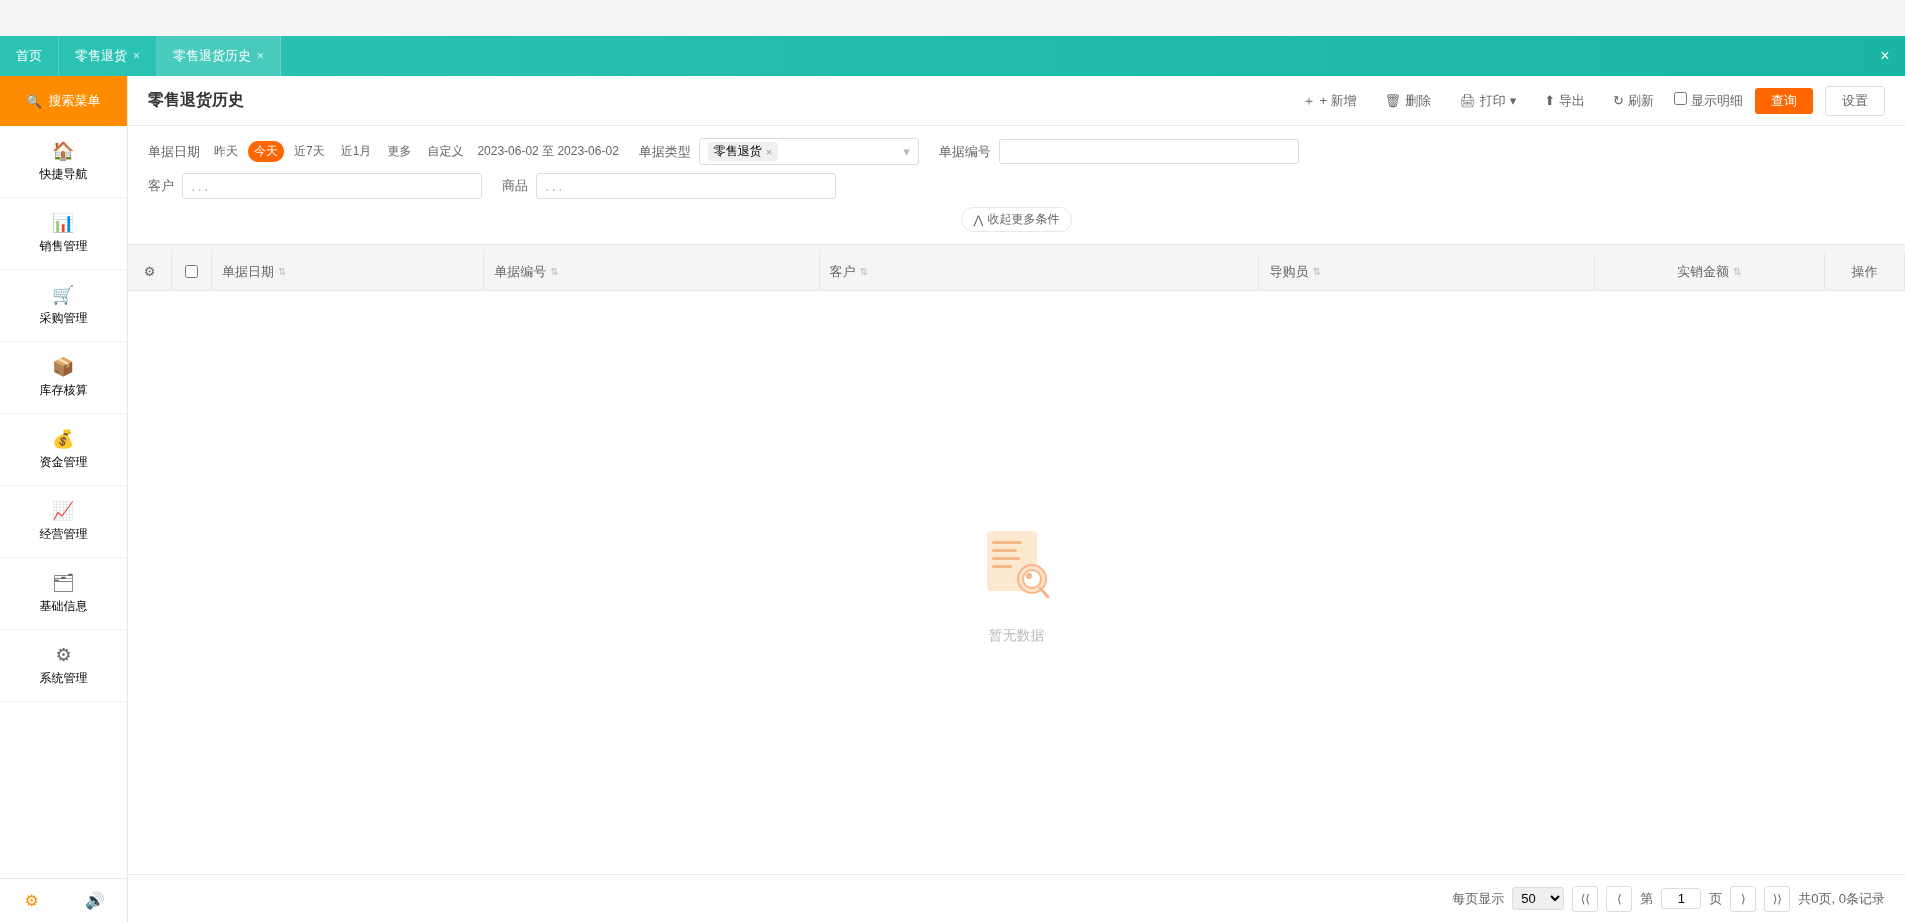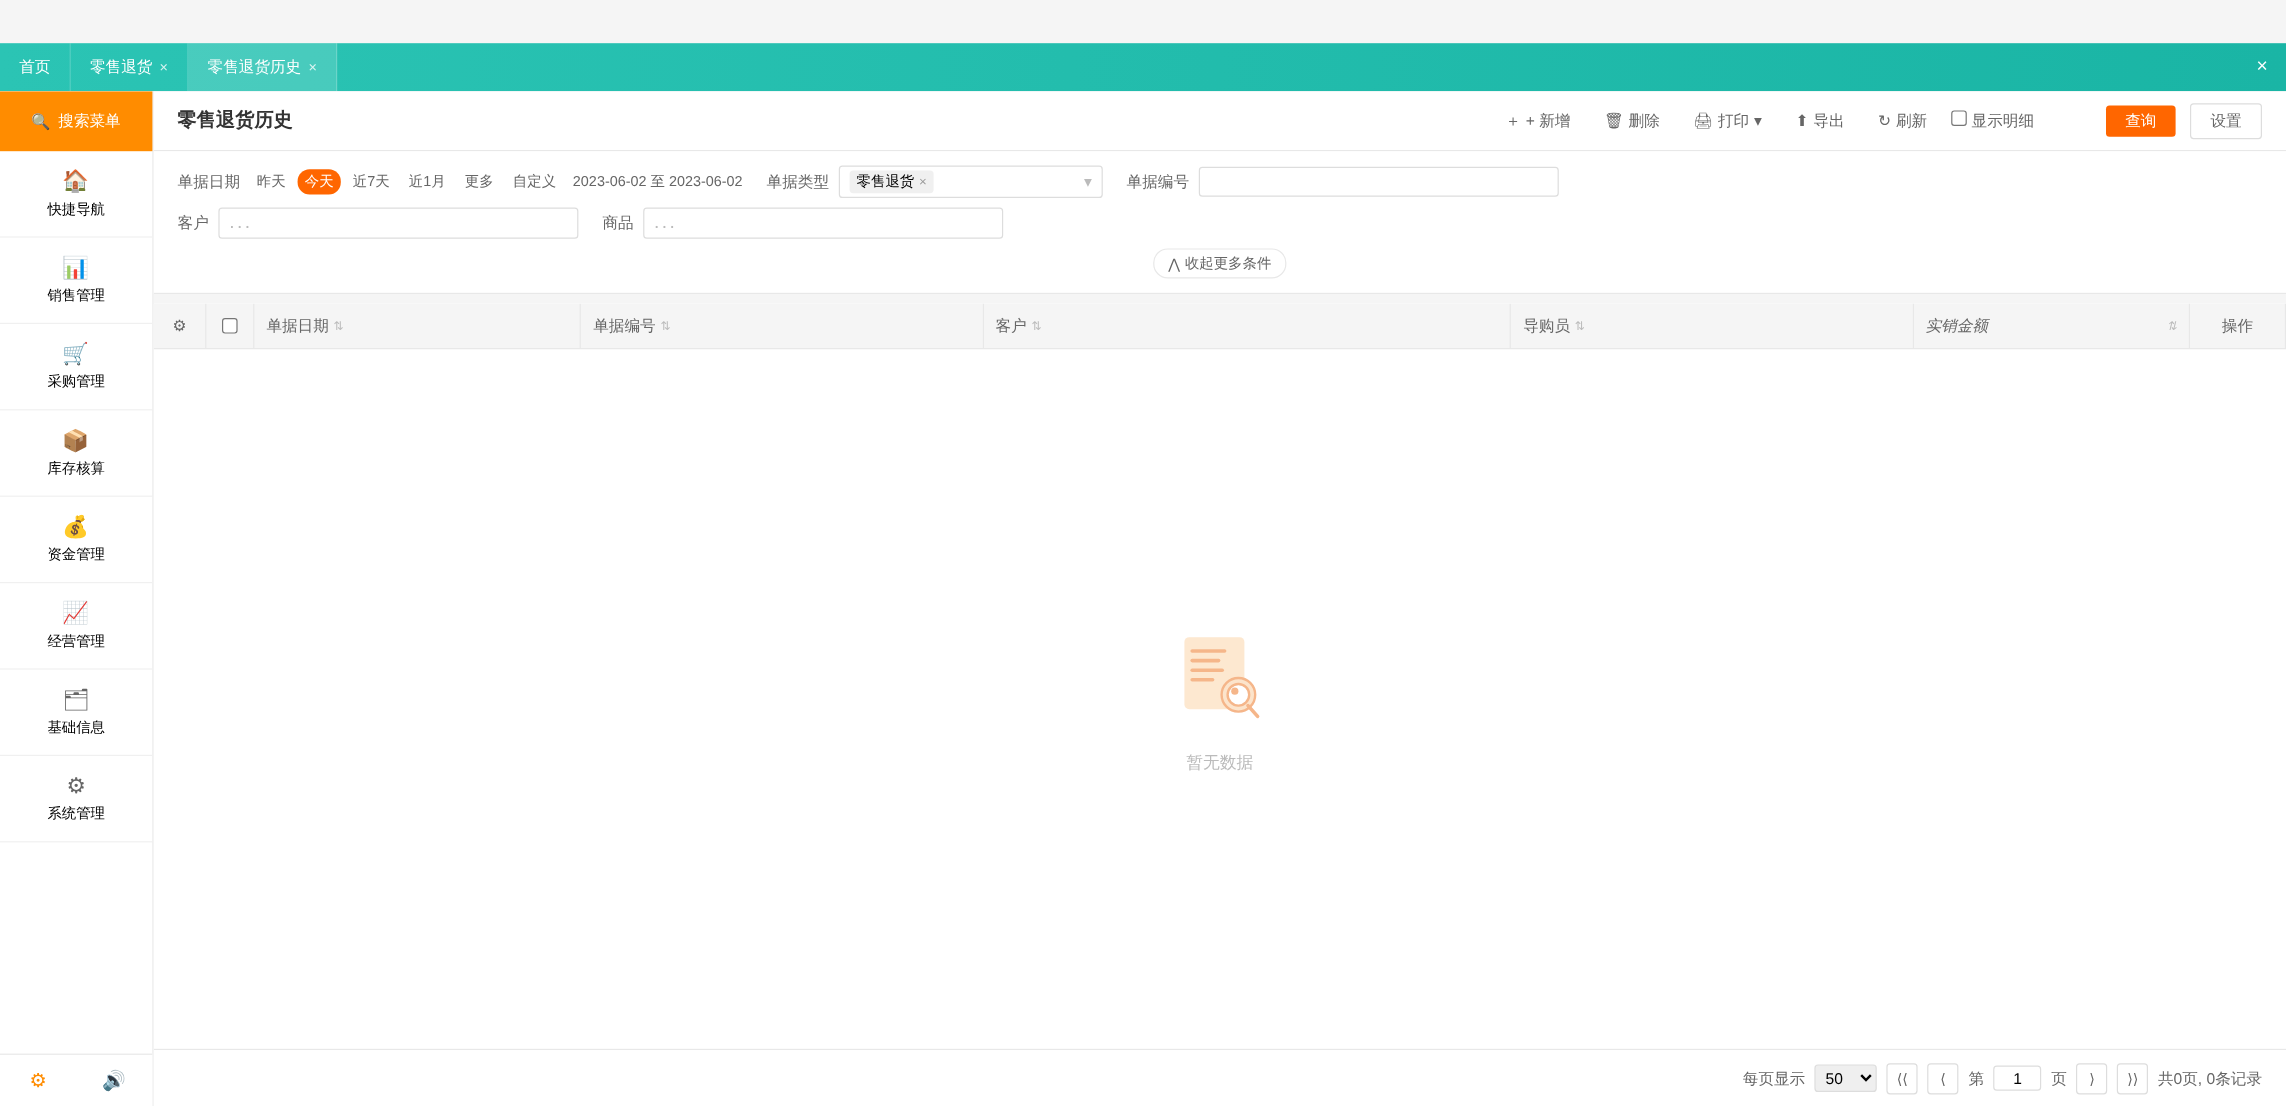--- a/index.html
+++ b/index.html
@@ -151,21 +151,20 @@
       border-radius: 3px;
     }
     .btn-primary {
       background: #ff6600;
       color: #fff;
       border: none;
       padding: 4px 16px;
       border-radius: 3px;
       font-size: 13px;
       cursor: pointer;
-      margin-left: 48px;
     }
     .btn-setting {
       background: #fff;
       color: #666;
       border: 1px solid #ddd;
       padding: 5px 16px;
       border-radius: 3px;
       font-size: 13px;
       cursor: pointer;
     }
@@ -304,21 +303,21 @@
       gap: 4px;
       border-right: 1px solid #e8e8e8;
       height: 100%;
     }
     .th-settings { width: 44px; justify-content: center; }
     .th-checkbox { width: 40px; justify-content: center; }
     .th-date { flex: 1.2; }
     .th-no { flex: 1.5; }
     .th-customer { flex: 2; }
     .th-guide { flex: 1.5; }
-    .th-amount { flex: 1; justify-content: space-between; font-style: italic; }
+    .th-amount { flex: 1; justify-content: center; }
     .th-op { width: 80px; justify-content: center; align-items: center; }
     .sort-icon { font-size: 10px; color: #bbb; }
 
     .table-body {
       flex: 1;
       display: flex;
       flex-direction: column;
       align-items: center;
       justify-content: center;
       overflow: auto;

